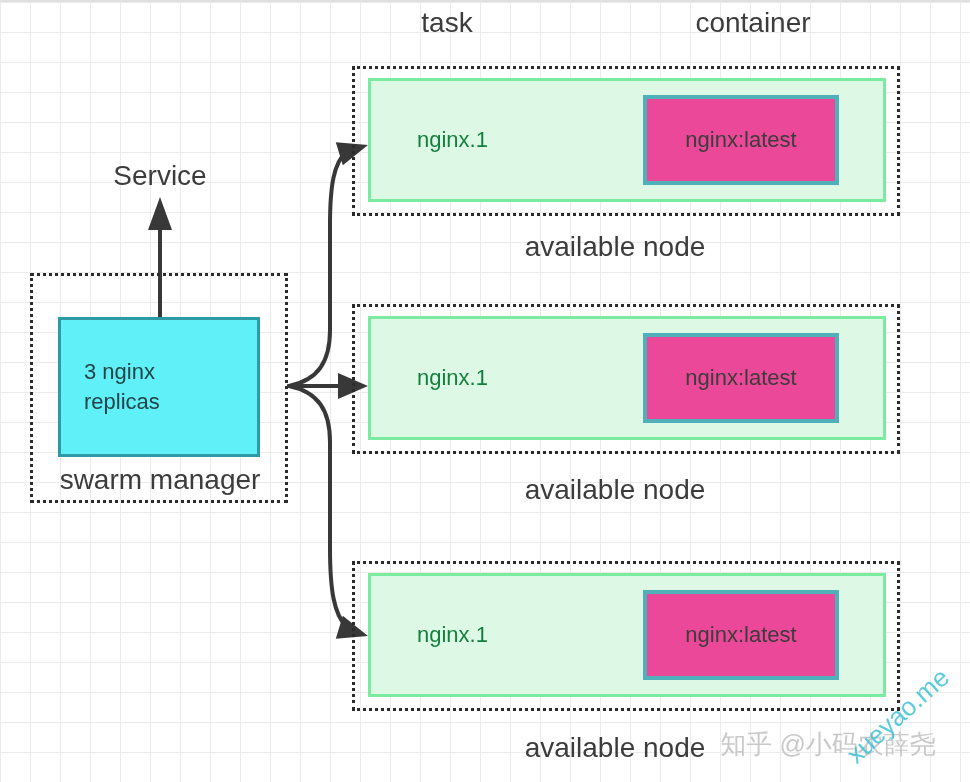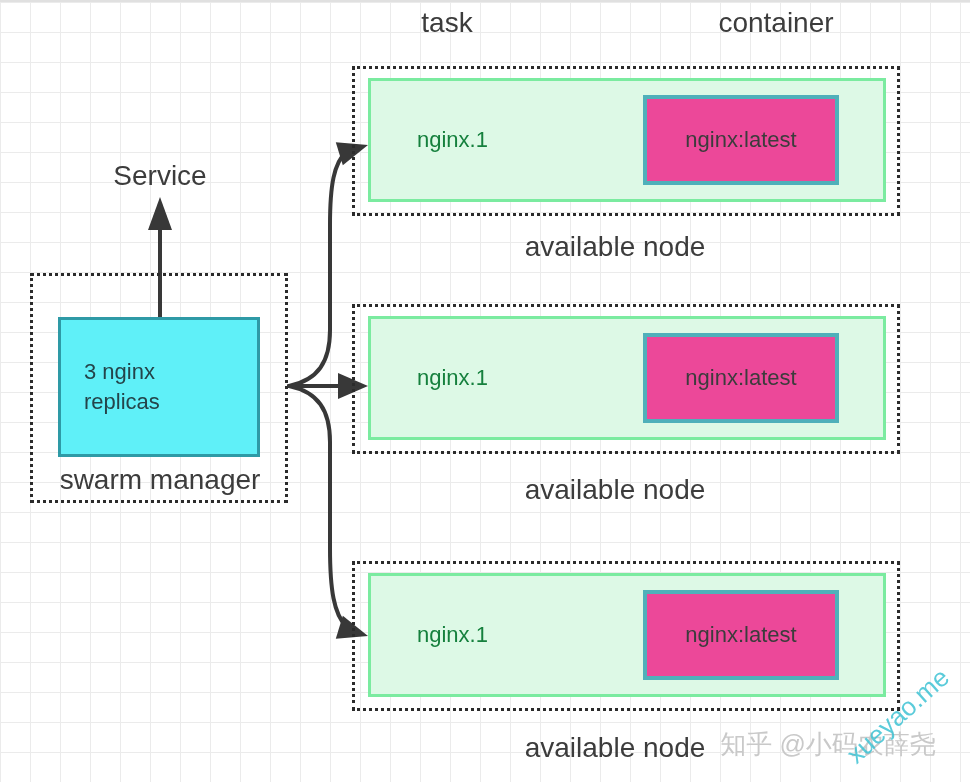--- a/index.html
+++ b/index.html
@@ -91,21 +91,21 @@
     white-space:nowrap;
   }
 </style>
 </head>
 <body>
 
 <div id="canvas">
   <div class="top-edge"></div>
 
   <div class="lbl" style="left:447px;top:23px;">task</div>
-  <div class="lbl" style="left:776px;top:23px;">container</div>
+  <div class="lbl" style="left:753px;top:23px;">container</div>
 
   <div class="lbl" style="left:160px;top:176px;">Service</div>
 
   <svg id="arrows" viewBox="0 0 970 782" xmlns="http://www.w3.org/2000/svg">
 
     <g>
       <path d="M 160 317 L 160 226" fill="none" stroke="#383838" stroke-width="4"></path>
       <polygon points="160,197 148,230 172,230" fill="#383838"></polygon>
     </g>
 

